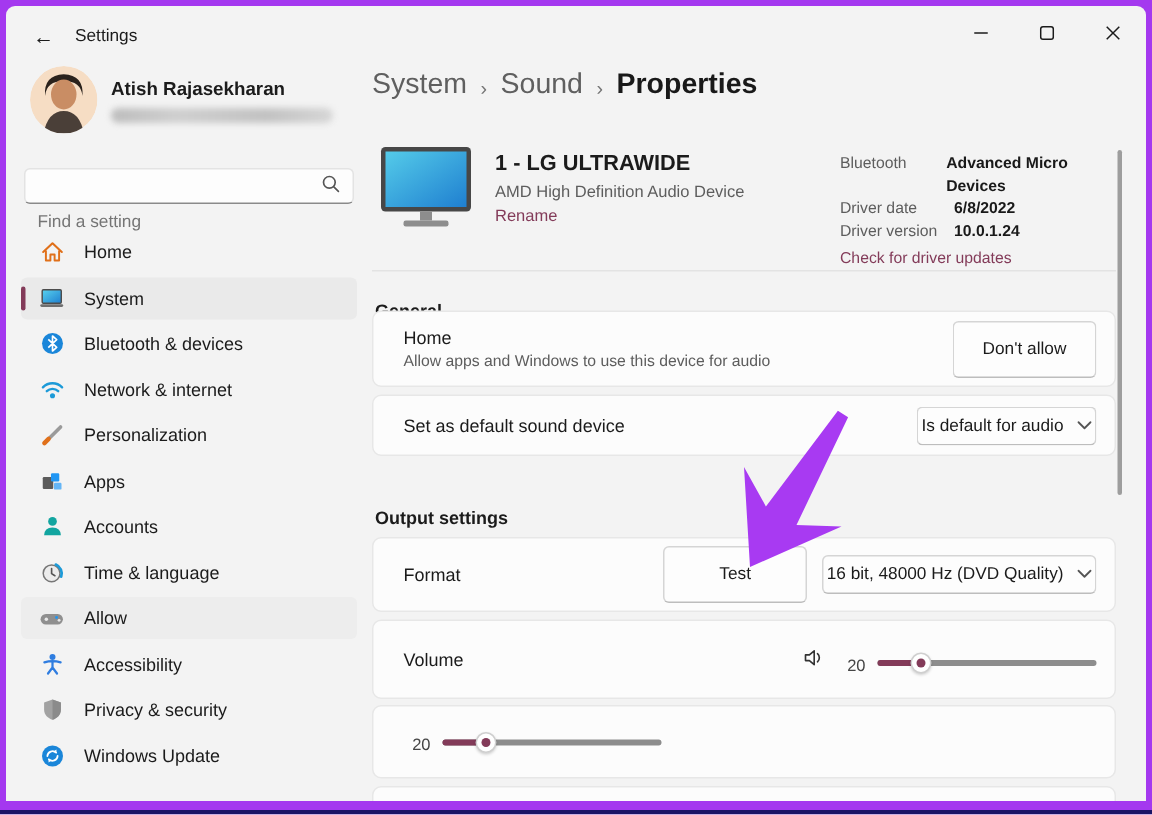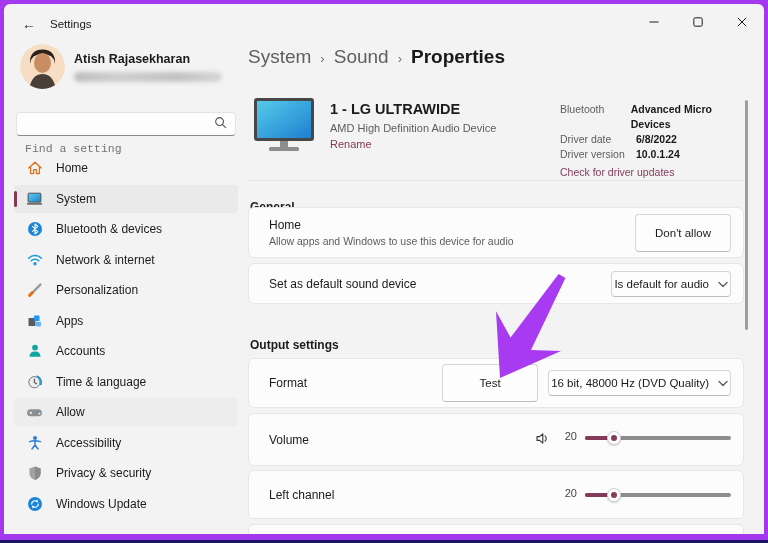--- a/index.html
+++ b/index.html
@@ -24,21 +24,21 @@
   .content { position:relative; flex:1; }
 
   
   .profile { position:relative; height:54px; margin-top:0px; }
   .avatar { position:absolute; left:6px; top:0; width:45px; height:45px; border-radius:50%; overflow:hidden; }
   .profile-name { position:absolute; left:60px; top:8px; font-size:12.5px; font-weight:bold; }
   .profile-email-blur { position:absolute; left:60px; top:28px; width:148px; height:10px; border-radius:5px; background:linear-gradient(90deg,#bdbdbd,#cfcfcf 30%,#c2c2c2 70%,#d6d6d6); filter:blur(2px); }
 
   
   .search-box { position:relative; margin:14px 2px 0 2px; height:24px; background:#fdfdfd; border:1px solid #e3e3e3; border-bottom:1px solid #8a8a8a; border-radius:4px; display:flex; align-items:center; padding:0 8px; }
-  .search-box input { flex:1; border:none; outline:none; background:transparent; font-size:11.5px; color:#5d5d5d; font-family:Liberation Mono, monospace;margin-top:48px; }
+  .search-box input { flex:1; border:none; outline:none; background:transparent; font-size:11.5px; color:#5d5d5d; font-family:Liberation Sans, sans-serif;margin-top:48px; }
   .search-box svg { flex:0 0 auto; }
 
   
   .nav { margin-top:18px; display:flex; flex-direction:column; gap:2.5px; }
   .nav-item { position:relative; height:28px; display:flex; align-items:center; gap:13px; padding-left:12px; border-radius:4px; cursor:pointer; }
   .nav-item .ico { width:17px; height:17px; flex:0 0 17px; display:flex; align-items:center; justify-content:center; }
   .nav-item .lbl { font-size:12px; }
   .nav-item.selected { background:#eaeaea; }
   .nav-item.selected::before { content:""; position:absolute; left:0; top:6px; width:3px; height:16px; border-radius:2px; background:#833b59; }
   .nav-item.hovered { background:#ededed; }
@@ -78,21 +78,21 @@
   .card-partial { top:480px; height:40px; }
   .card-main { flex:1; }
   .card-title { font-size:12px; }
   .card-desc { font-size:10.5px; color:#5d5d5d; margin-top:3px; }
   .card-controls { display:flex; align-items:center; gap:10px; }
 
   .btn { height:38px; min-width:96px; padding:0 14px; background:#fdfdfd; border:1px solid #d5d5d5; border-bottom-color:#bdbdbd; border-radius:4px; font-size:11.5px; display:flex; align-items:center; justify-content:center; cursor:pointer; }
   .dropdown { height:26px; padding:0 2px; background:#fdfdfd; border:1px solid #d5d5d5; border-bottom-color:#bdbdbd; border-radius:4px; font-size:11.5px; display:flex; align-items:center; gap:9px; cursor:pointer; }
 
   
-  .slider-group { display:flex; align-items:flex-start; gap:8px; }
+  .slider-group { display:flex; align-items:flex-end; gap:8px; }
   .slider-value { width:18px; text-align:right; font-size:11px; color:#454545; }
   .slider { position:relative; width:146px; height:16px; cursor:pointer; }
   .slider .track { position:absolute; left:0; right:0; top:6px; height:4px; background:#8d8d8d; border-radius:2px; }
   .slider .fill { position:absolute; left:0; top:6px; height:4px; background:#833b59; border-radius:2px; }
   .slider .thumb { position:absolute; top:1px; width:14px; height:14px; background:#fff; border:1px solid #cfcfcf; border-radius:50%; transform:translateX(-50%); box-shadow:0 1px 2px rgba(0,0,0,.18); }
   .slider .thumb::after { content:""; position:absolute; left:3px; top:3px; width:6px; height:6px; border-radius:50%; background:#833b59; }
 
   .scrollbar { position:absolute; right:16px; top:56px; width:3px; height:230px; background:#9d9d9d; border-radius:2px; }
 
   .arrow-overlay { position:absolute; left:0; top:0; width:768px; height:543px; pointer-events:none; z-index:50; }
@@ -386,23 +386,20 @@
             <span class="slider-value">20</span>
             <div class="slider">
               <div class="track"></div>
               <div class="fill" style="width: 20%;"></div>
               <div class="thumb" style="left: 20%;"></div>
             </div>
           </div>
         </div>
 
         <div class="card card-left">
-          <div class="card-main">
-            <div class="card-title">Left channel</div>
-          </div>
           <div class="card-controls slider-group">
             <span class="slider-value">20</span>
             <div class="slider">
               <div class="track"></div>
               <div class="fill" style="width: 20%;"></div>
               <div class="thumb" style="left: 20%;"></div>
             </div>
           </div>
         </div>
 

